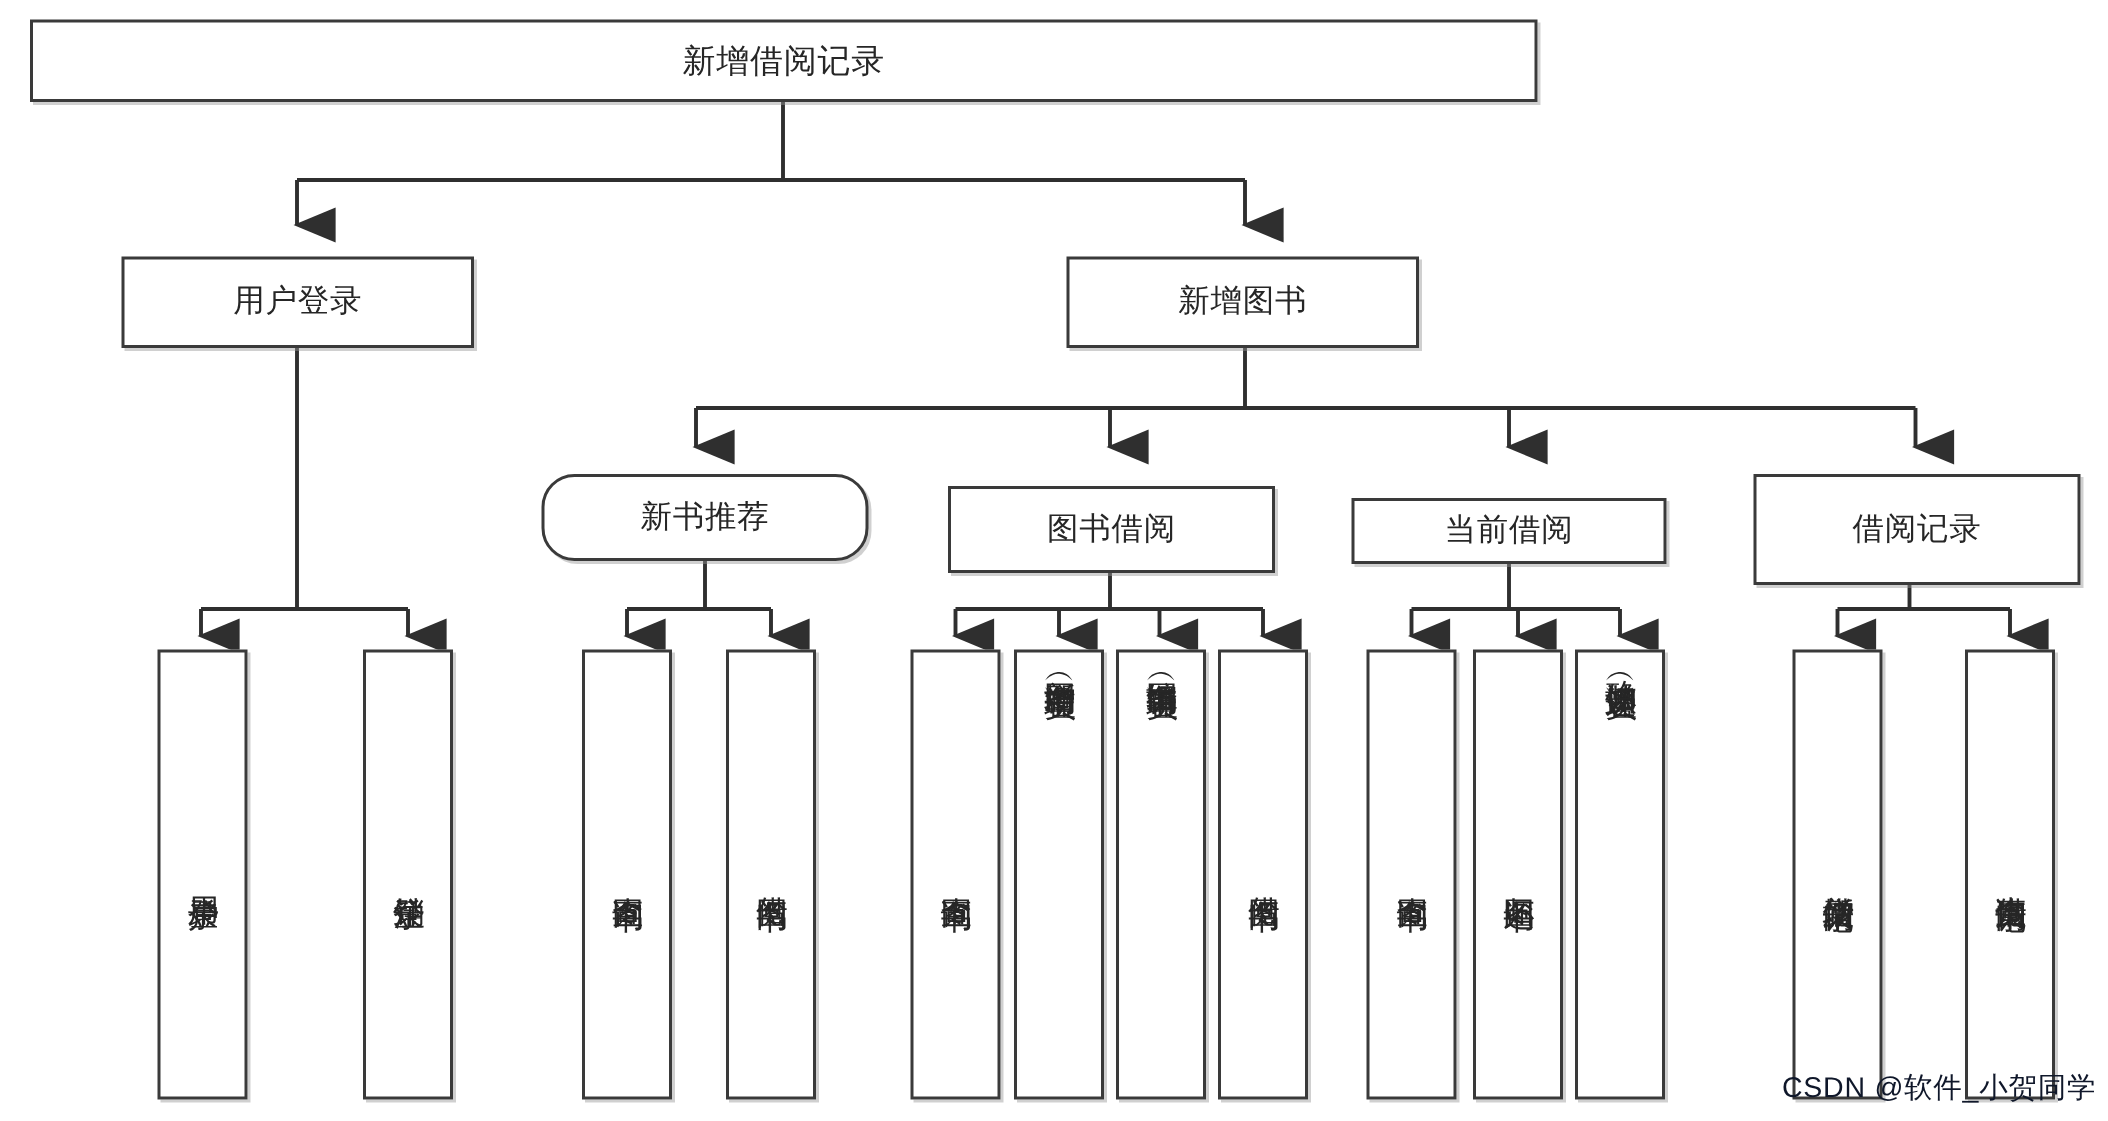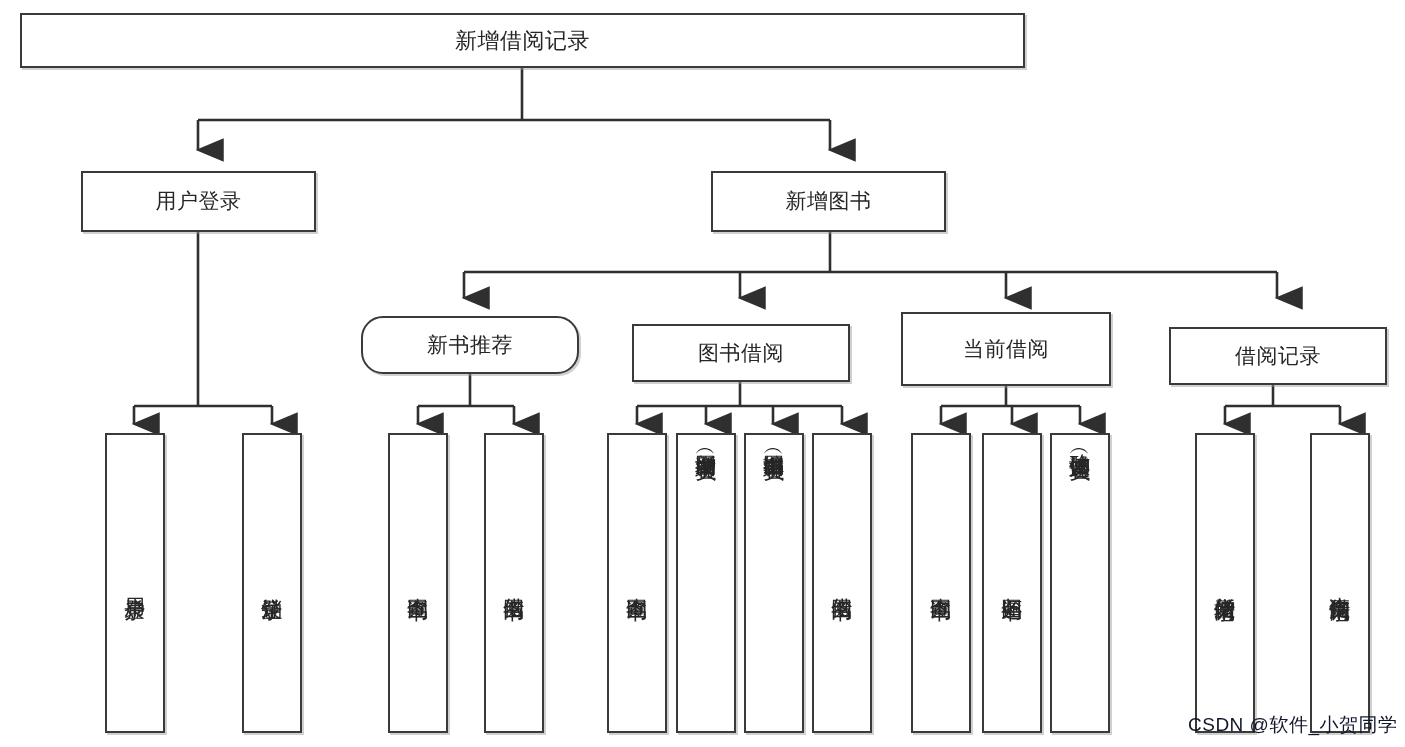--- a/index.html
+++ b/index.html
@@ -140,25 +140,25 @@
   </div>
 
   <div class="node" style="left:361px; top:316px; width:218px; height:58px;border-radius:22px;">
     <span class="label">新书推荐</span>
   </div>
 
   <div class="node" style="left:632px; top:324px; width:218px; height:58px;">
     <span class="label">图书借阅</span>
   </div>
 
-  <div class="node" style="left:901px; top:312px; width:210px; height:74px;">
+  <div class="node" style="left:901px; top:332px; width:210px; height:44px;">
     <span class="label">当前借阅</span>
   </div>
 
-  <div class="node" style="left:1169px; top:316px; width:218px; height:58px;margin-top:11px;">
+  <div class="node" style="left:1169px; top:316px; width:218px; height:74px;">
     <span class="label">借阅记录</span>
   </div>
 
   <div class="node leaf mid" style="left:105px; top:433px; width:60px; height:300px;">
     <span class="label">用户登录</span>
   </div>
 
   <div class="node leaf mid" style="left:242px; top:433px; width:60px; height:300px;">
     <span class="label">注销登录</span>
   </div>

